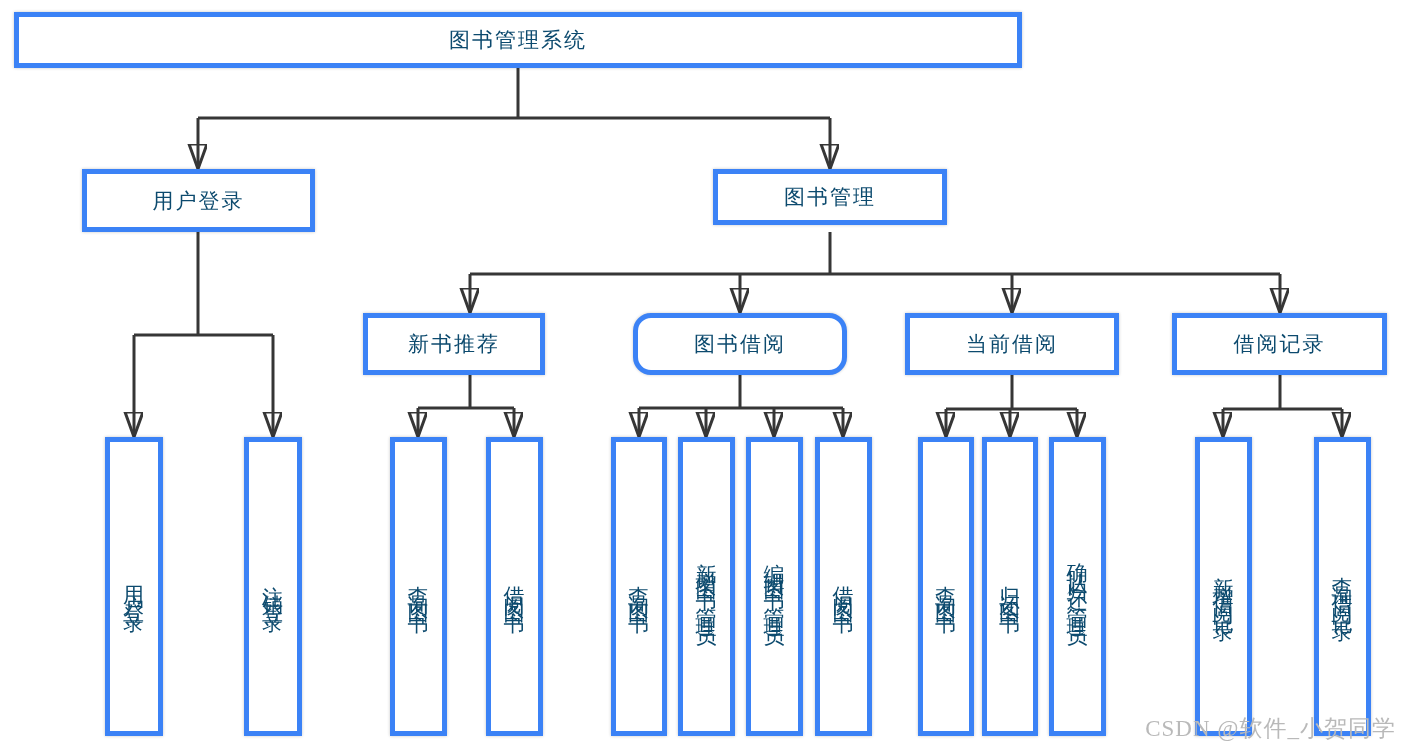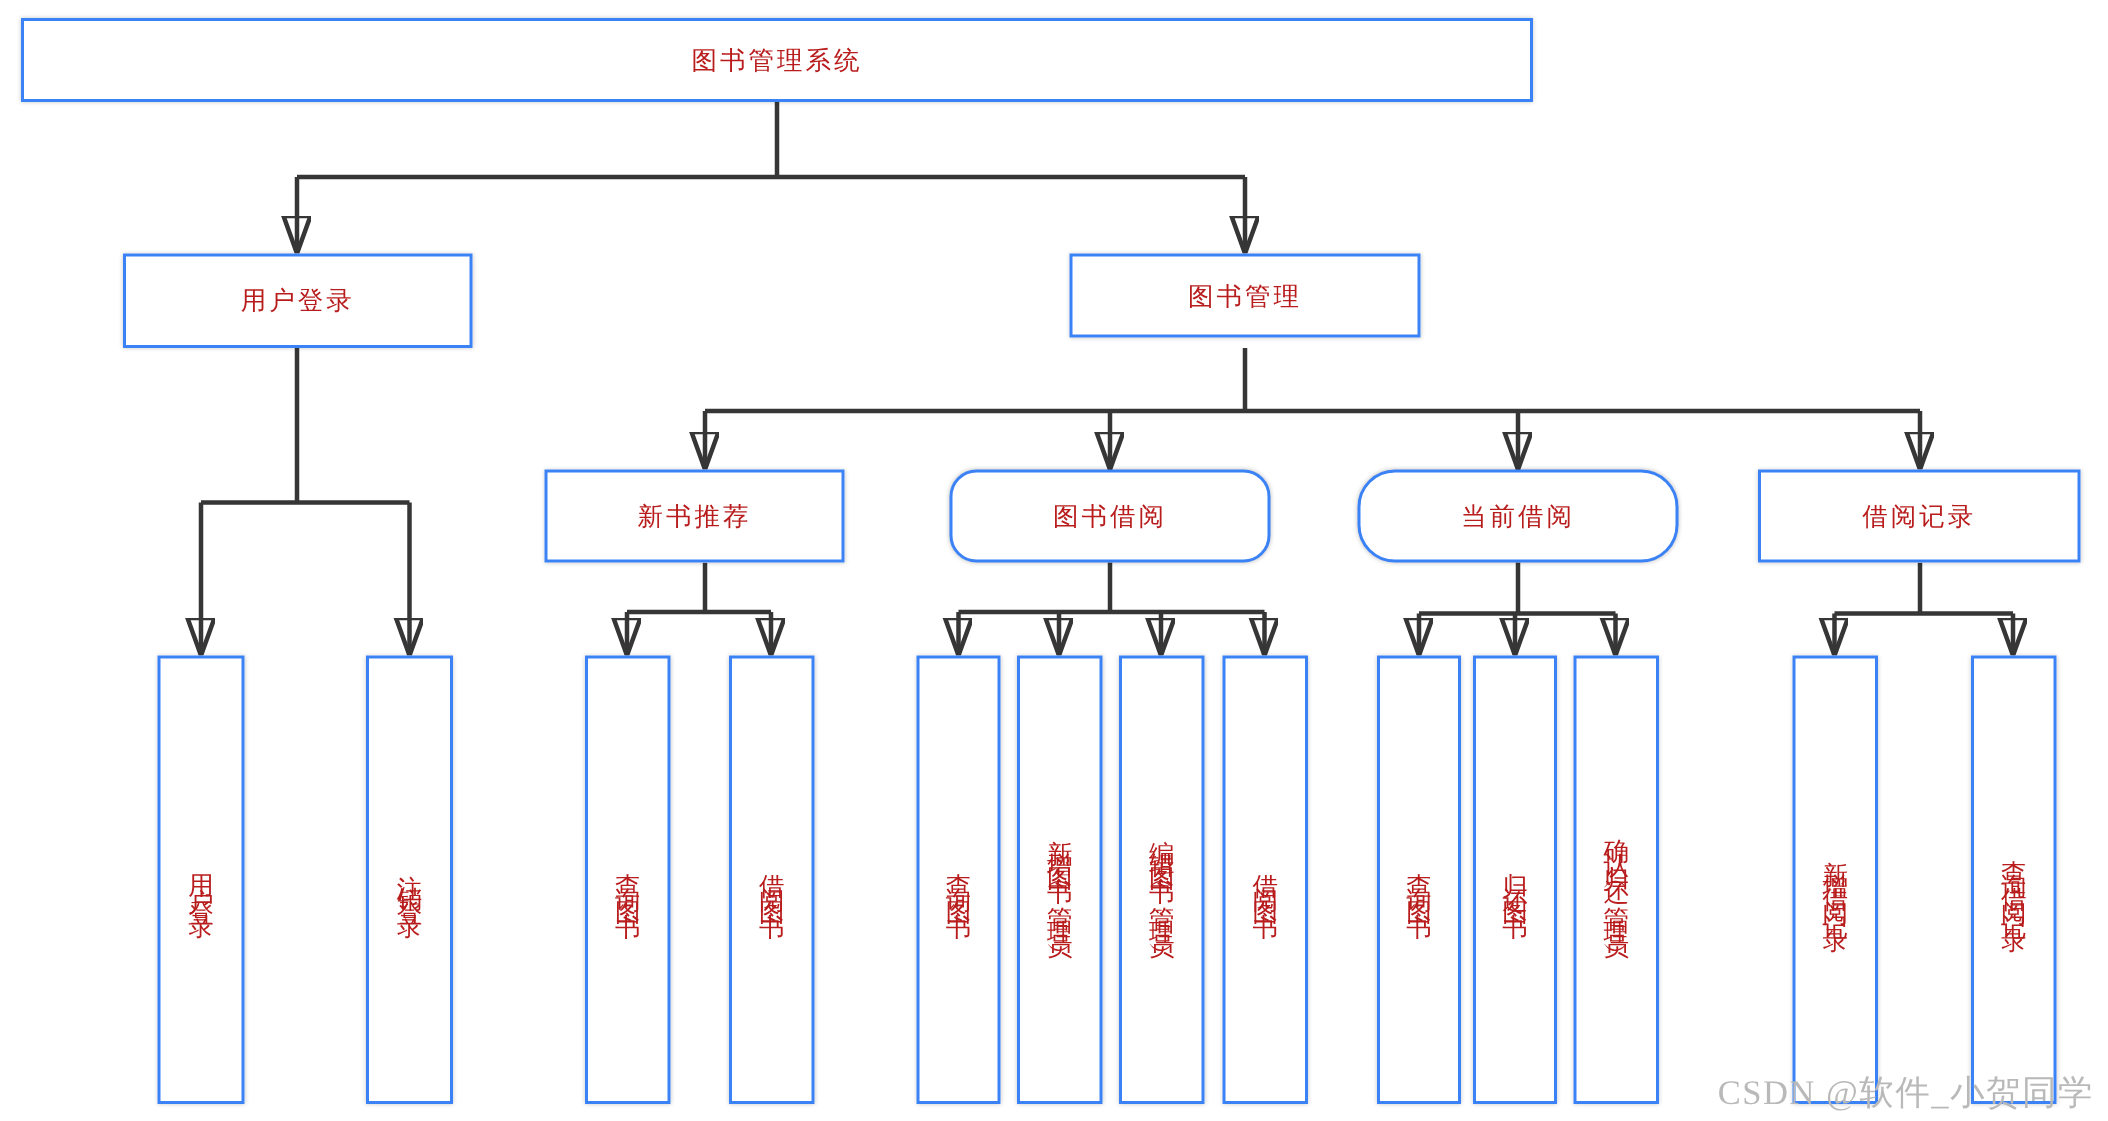--- a/index.html
+++ b/index.html
@@ -2,24 +2,24 @@
 <html><head>
 <meta charset="utf-8">
 <style>
   html,body{margin:0;padding:0;background:#ffffff;}
   body{font-family:"Liberation Sans","DejaVu Sans",sans-serif;}
   #stage{position:relative;width:1405px;height:747px;background:#ffffff;overflow:hidden;}
   .box{
     position:absolute;
     box-sizing:border-box;
     background:#ffffff;
-    border:2px solid #3b82f6;
-    color:#b91c1c;
+    border:5px solid #3b82f6;
+    color:#0c4a6e;
     display:flex;align-items:center;justify-content:center;
-    font-size:17px;letter-spacing:2px;
+    font-size:21px;letter-spacing:2px;
     box-shadow:0 0 3px rgba(0,0,0,0.22);
     z-index:2;
   }
   .leaf{
     writing-mode:vertical-rl;
     text-orientation:mixed;
     letter-spacing:9px;
     line-height:1;
     padding:6px 0;
   }
@@ -81,23 +81,23 @@
 
     <path marker-end="url(#arrowhead)" d="M1223,409 V435"></path>
     <path marker-end="url(#arrowhead)" d="M1342,409 V435"></path>
   </svg>
 
   <div class="box" style="left:14px;top:12px;width:1008px;height:56px;">图书管理系统</div>
 
   <div class="box" style="left:82px;top:169px;width:233px;height:63px;">用户登录</div>
   <div class="box" style="left:713px;top:169px;width:234px;height:56px;">图书管理</div>
 
-  <div class="box" style="left:363px;top:313px;width:200px;height:62px;text-align:right;">新书推荐</div>
+  <div class="box" style="left:363px;top:313px;width:182px;height:62px;text-align:right;">新书推荐</div>
   <div class="box" style="left:633px;top:313px;width:214px;height:62px;border-radius:18px;">图书借阅</div>
-  <div class="box" style="left:905px;top:313px;width:214px;height:62px;border-radius:25px;">当前借阅</div>
+  <div class="box" style="left:905px;top:313px;width:214px;height:62px;">当前借阅</div>
   <div class="box" style="left:1172px;top:313px;width:215px;height:62px;">借阅记录</div>
 
   <div class="box leaf" style="left:105px;top:437px;width:58px;height:299px;">用户登录</div>
   <div class="box leaf" style="left:244px;top:437px;width:58px;height:299px;">注销登录</div>
 
   <div class="box leaf" style="left:390px;top:437px;width:57px;height:299px;">查询图书</div>
   <div class="box leaf" style="left:486px;top:437px;width:57px;height:299px;">借阅图书</div>
 
   <div class="box leaf" style="left:611px;top:437px;width:56px;height:299px;">查询图书</div>
   <div class="box leaf" style="left:678px;top:437px;width:57px;height:299px;">新增图书（管理员）</div>

